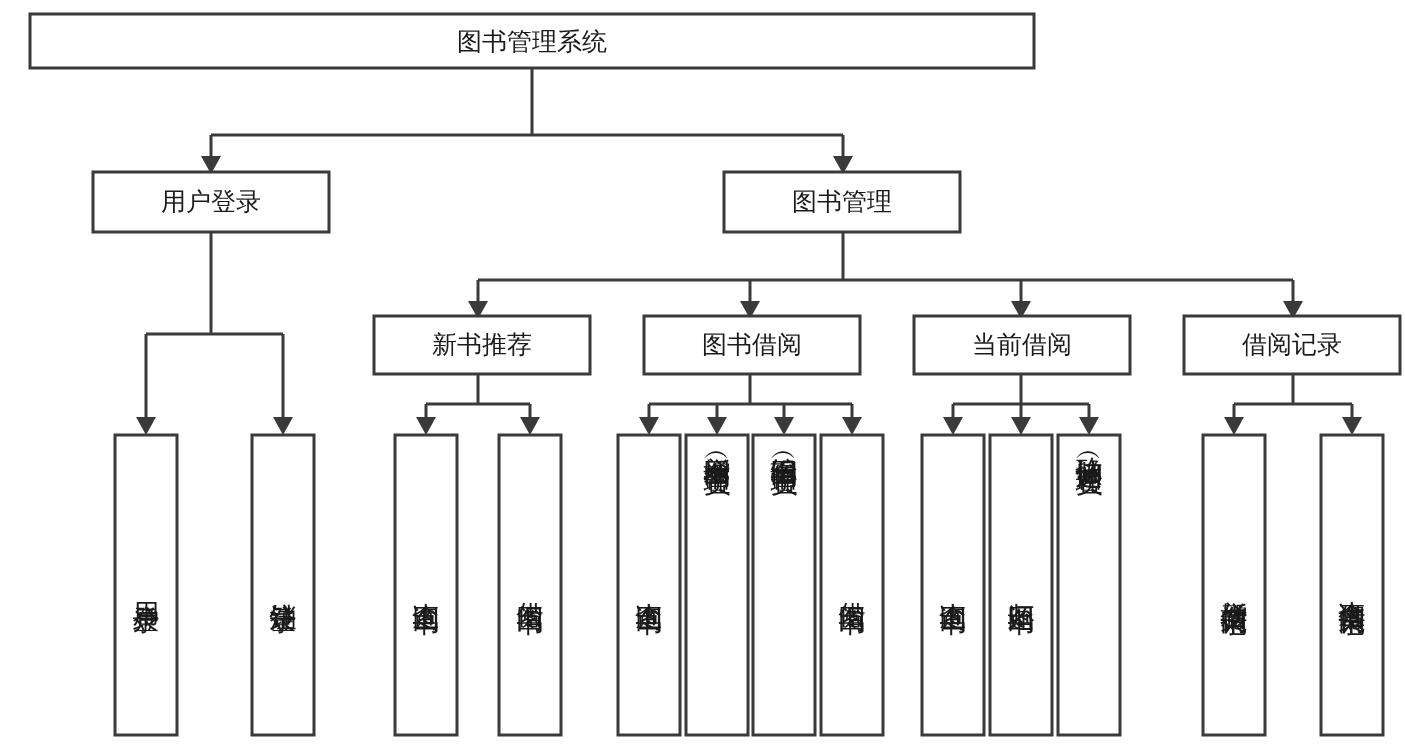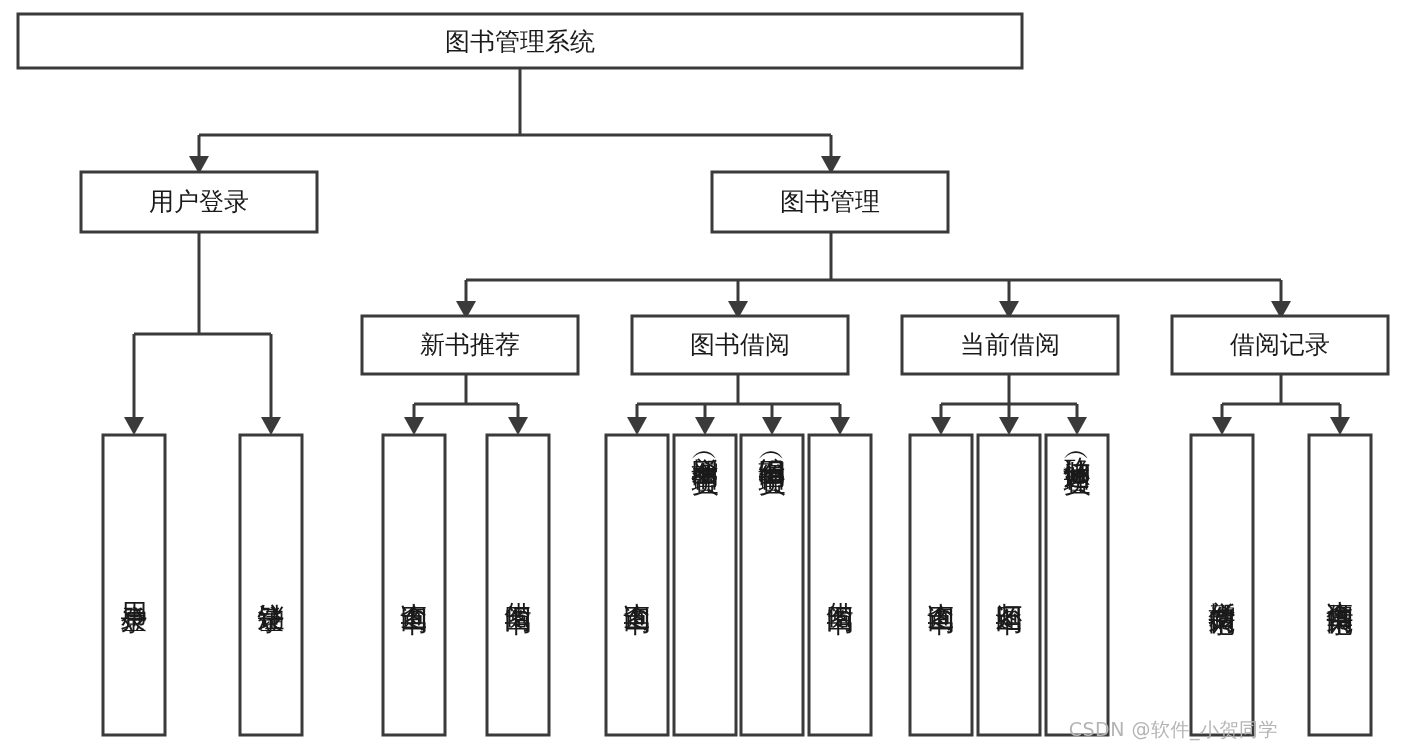--- a/index.html
+++ b/index.html
@@ -9,21 +9,21 @@
   }
   body {
     width: 1405px;
     height: 747px;
     font-family: "DejaVu Sans", "Liberation Sans", sans-serif;
     overflow: hidden;
     position: relative;
   }
   #diagram-root {
     position: absolute;
-    left: 0;
+    left: 12px;
     top: 0;
     width: 1286px;
     height: 747px;
   }
   svg.flow {
     display: block;
     width: 1405px;
     height: 747px;
   }
   .node-box {
@@ -253,14 +253,13 @@
     <span class="leaf-label">确认归还（管理员）</span>
   </div>
 
   <div class="leaf-label-wrap" style="left:1191px; top:435px; width:62px; height:300px;">
     <span class="leaf-label">新增借阅记录</span>
   </div>
   <div class="leaf-label-wrap" style="left:1309px; top:435px; width:62px; height:300px;">
     <span class="leaf-label">查询借阅记录</span>
   </div>
 
-  <div class="watermark">CSDN @软件_小贺同学</div>
 </div>
 
 </body></html>

